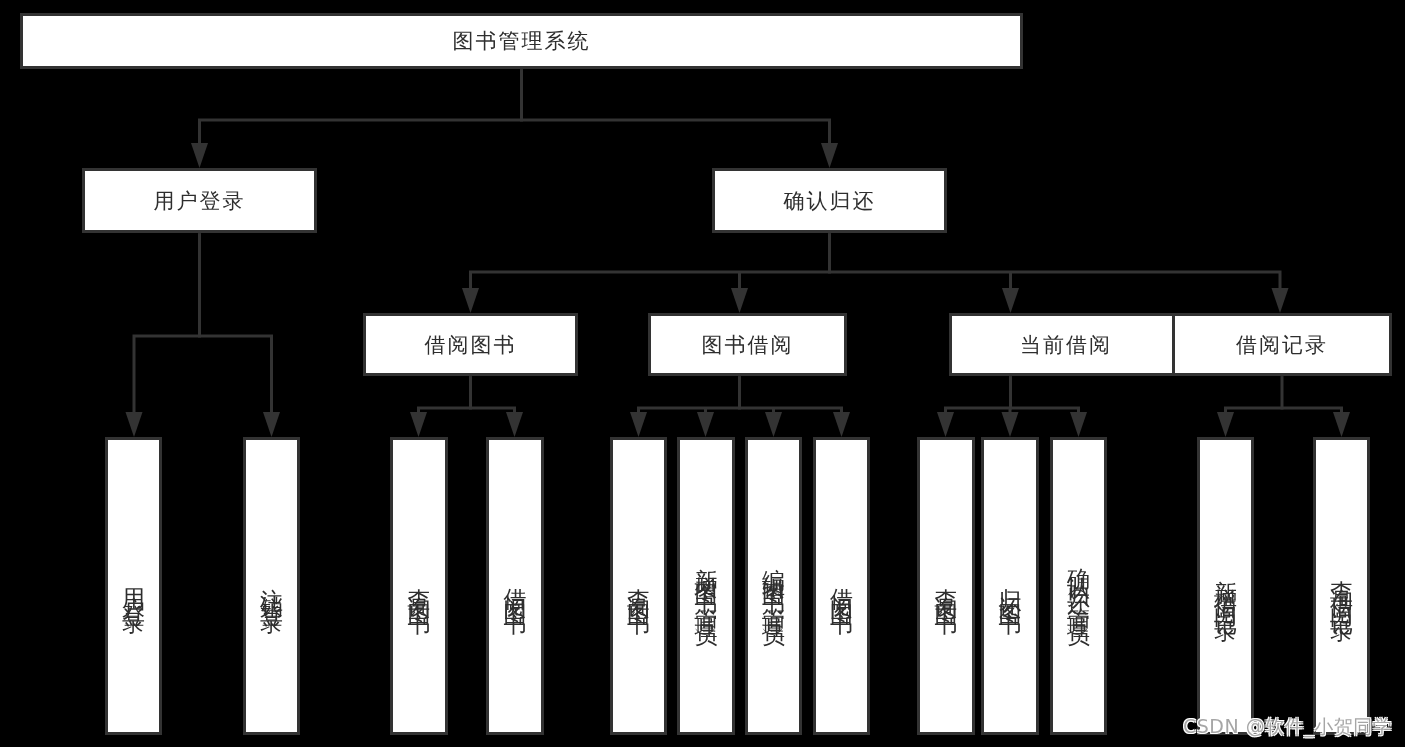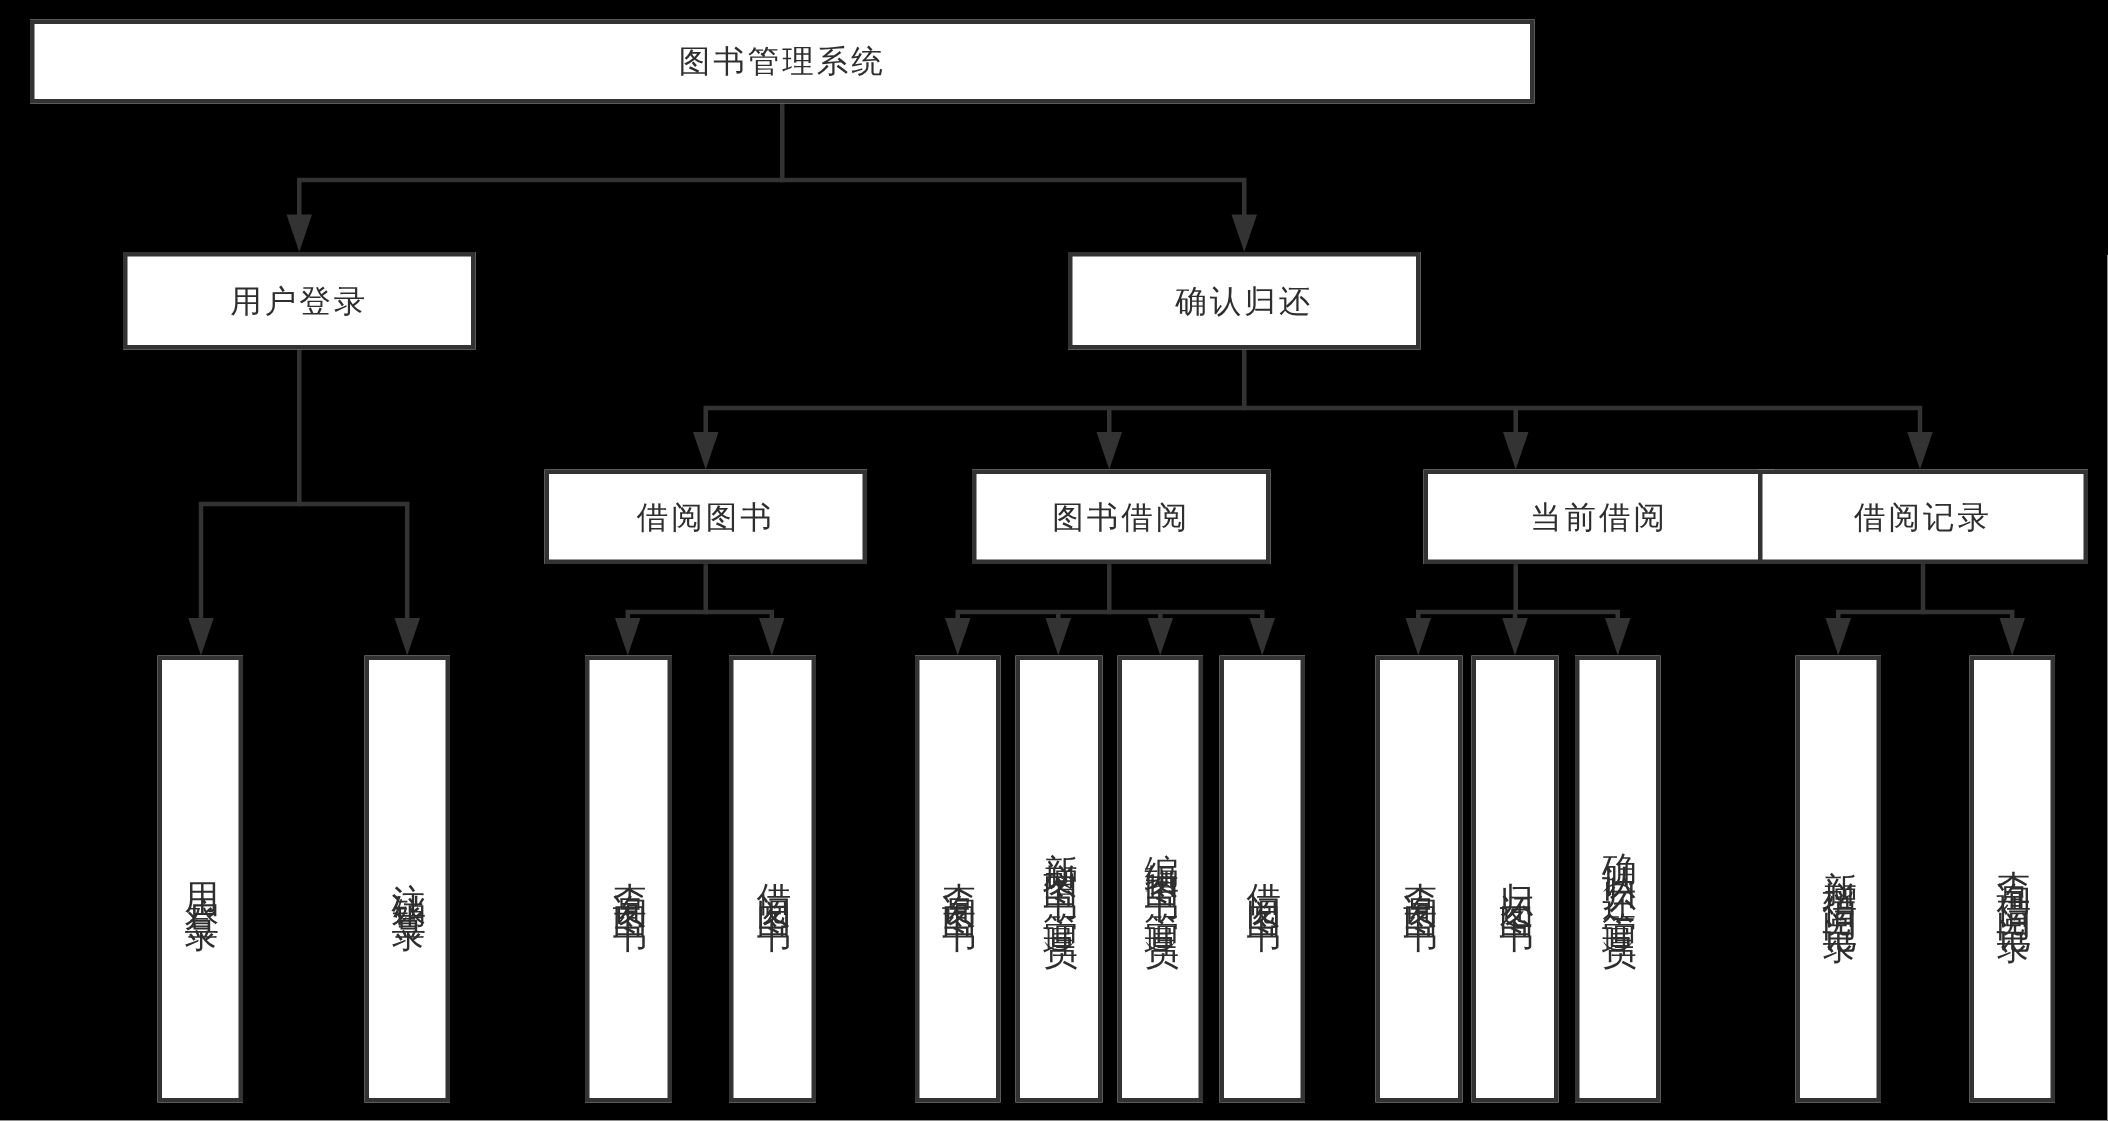--- a/index.html
+++ b/index.html
@@ -197,14 +197,15 @@
     <span>确认归还（管理员）</span>
   </div>
 
   <div class="node vnode" style="left:1197px; top:437px; width:57px; height:298px;">
     <span>新增借阅记录</span>
   </div>
   <div class="node vnode" style="left:1313px; top:437px; width:57px; height:298px;">
     <span>查询借阅记录</span>
   </div>
 
+  <div id="watermark">CSDN @软件_小贺同学</div>
 
 </div>
 
 </body></html>

